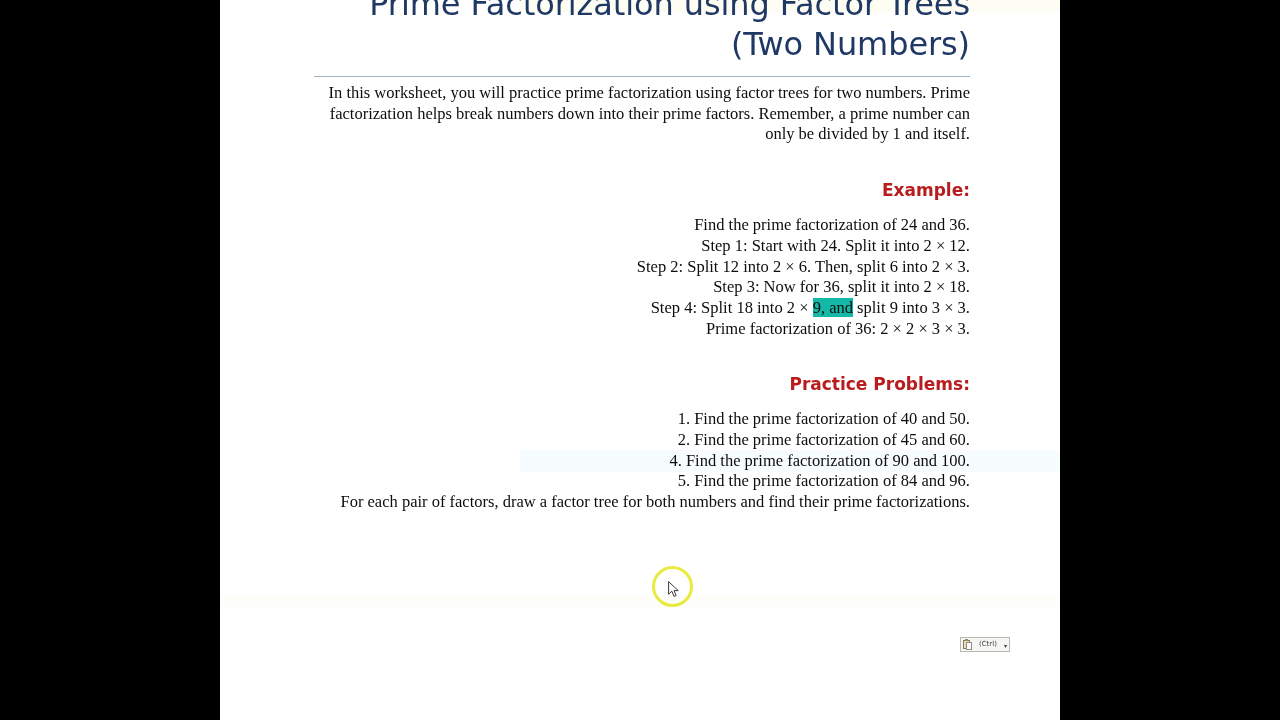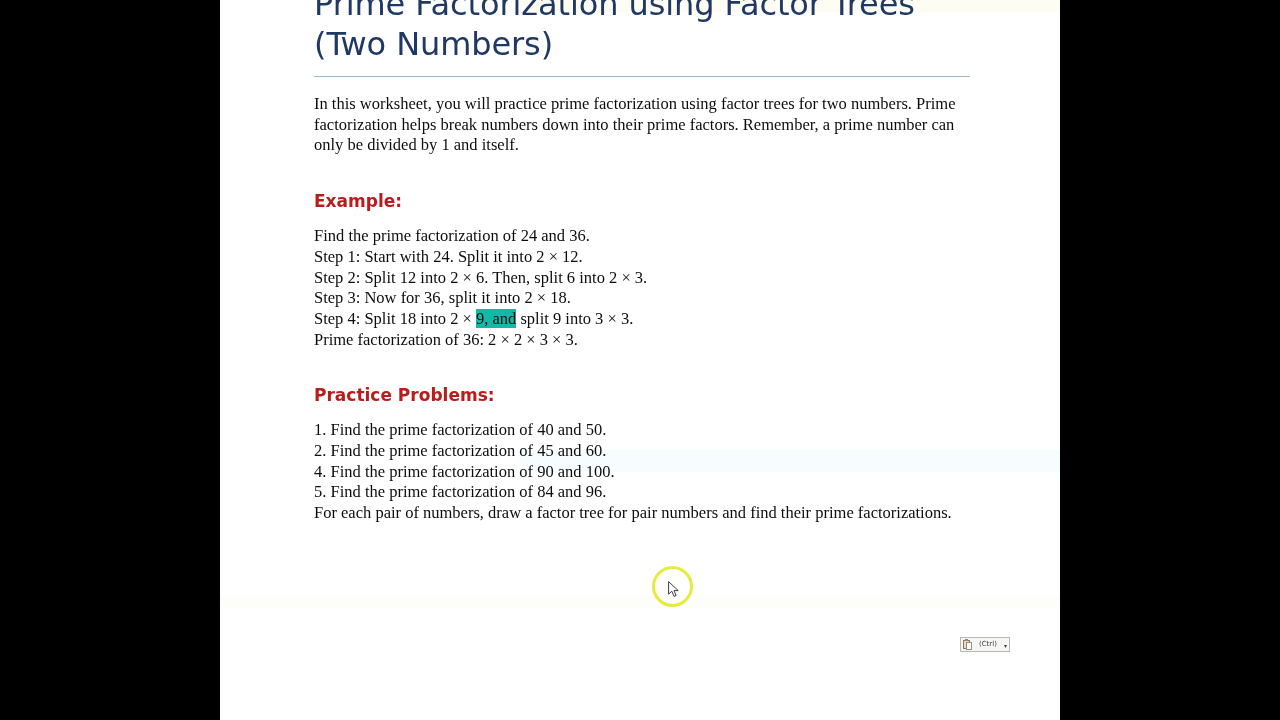--- a/index.html
+++ b/index.html
@@ -14,20 +14,21 @@
     overflow: hidden;
     font-family: "Liberation Serif", "DejaVu Serif", serif;
   }
 
   
   #stage {
     position: relative;
     width: 1164px;
     height: 720px;
     background: #000000;
+    text-align: right;
   }
 
   
   #page {
     position: absolute;
     left: 220px;
     top: 0;
     width: 840px;
     height: 720px;
     background: #ffffff;
@@ -73,21 +74,21 @@
 
   p.body-text {
     margin: 0;
     font-family: "Liberation Serif", "DejaVu Serif", serif;
     font-size: 16.5px;
     line-height: 20.7px;
     color: #0d0d0d;
   }
 
   p.intro {
-    margin-top: 17px;
+    margin-top: 6px;
   }
 
   h2.section-head {
     margin: 0;
     font-family: "DejaVu Sans", "Liberation Sans", sans-serif;
     font-weight: bold;
     font-size: 17px;
     line-height: 22px;
     color: #b91c1c;
   }
@@ -222,21 +223,21 @@
 
       <p class="body-text">1. Find the prime factorization of 40 and 50.</p>
 
       <p class="body-text step-line">2. Find the prime factorization of 45 and 60.</p>
 
 
       <p class="body-text step-line">4. Find the prime factorization of 90 and 100.</p>
 
       <p class="body-text step-line">5. Find the prime factorization of 84 and 96.</p>
 
-      <p class="body-text step-line">For each pair of numbers, draw a factor tree for pair numbers and find their prime factorizations.</p>
+      <p class="body-text step-line">For each pair of factors, draw a factor tree for both numbers and find their prime factorizations.</p>
 
     </div>
 
     <div id="paste-options">
       <span class="clip-glyph">
         <span class="cboard"></span>
         <span class="cclip"></span>
         <span class="cpage"></span>
       </span>
       <span class="pc-label">(Ctrl)</span>

